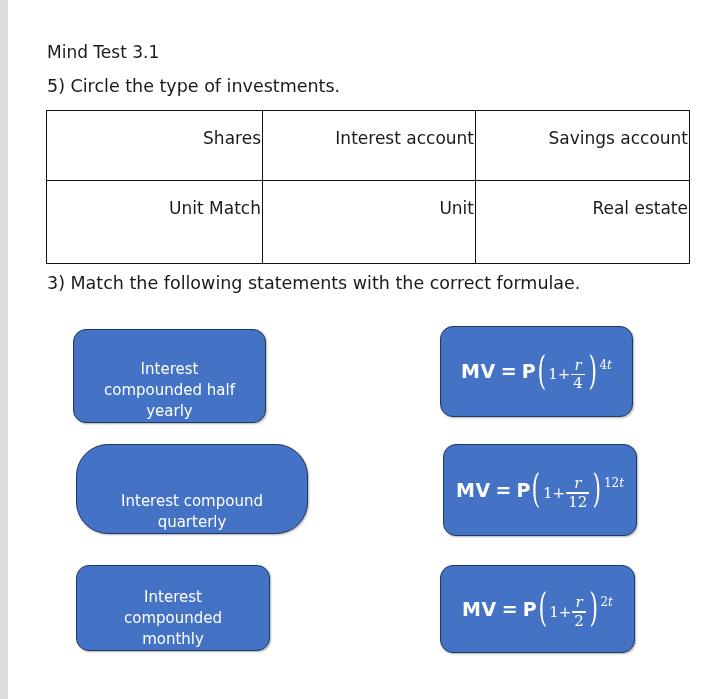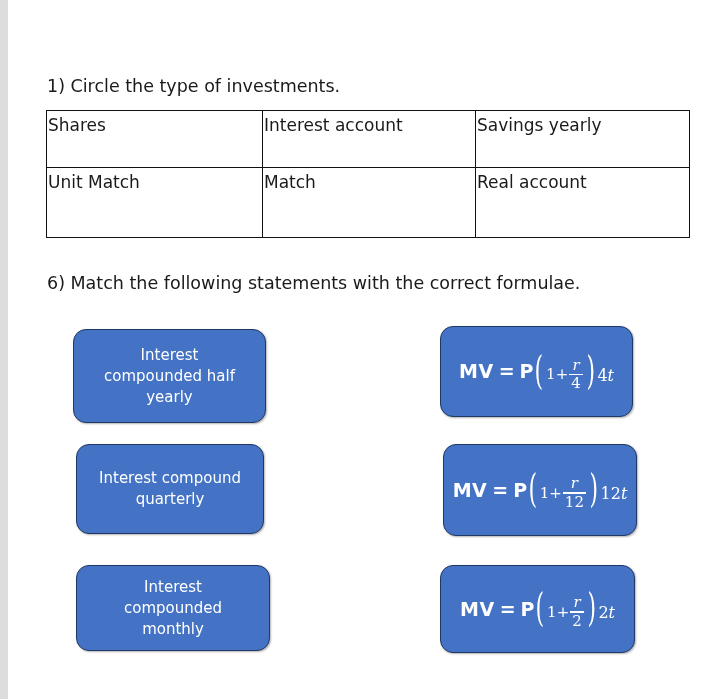--- a/index.html
+++ b/index.html
@@ -55,24 +55,24 @@
     position: absolute;
     left: 46px;
     top: 110px;
     width: 634px;
     border-collapse: collapse;
     table-layout: fixed;
   }
   .inv-table td {
     border: 1.6px solid #111111;
     vertical-align: top;
-    text-align: left;
+    text-align: right;
     font-size: 17px;
     color: #1a1a1a;
-    padding-top: 4px;
+    padding-top: 17px;
     padding-bottom: 0;
   }
   .inv-table tr.row-1 td { height: 52px; }
   .inv-table tr.row-2 td { height: 65px; }
   .inv-table td.c1 { width: 213px; }
   .inv-table td.c2 { width: 210px; }
   .inv-table td.c3 { width: 211px; }
 
   .q2-text {
     position: absolute;
@@ -95,27 +95,28 @@
     display: flex;
     align-items: center;
     justify-content: center;
     text-align: center;
     box-shadow: 1px 1px 2px rgba(0,0,0,0.30);
   }
   .card.statement {
     font-size: 15px;
     line-height: 21px;
     padding: 0 10px;
+    align-items: flex-end;
   }
   .card .stmt-lines {
     white-space: pre-line;
   }
   
   #stmt-0 { left: 73px;  top: 329px; width: 193px; height: 94px; }
-  #stmt-1 { left: 76px;  top: 444px; width: 188px; height: 90px; }
+  #stmt-1 { left: 76px;  top: 444px; width: 232px; height: 90px; border-radius: 32px; }
   #stmt-2 { left: 76px;  top: 565px; width: 194px; height: 86px; }
   
   #form-0 { left: 440px; top: 326px; width: 193px; height: 91px; }
   #form-1 { left: 443px; top: 444px; width: 194px; height: 92px; }
   #form-2 { left: 440px; top: 565px; width: 195px; height: 88px; }
 
   
   .formula {
     display: inline-flex;
     align-items: center;
@@ -182,54 +183,55 @@
     min-width: 11px;
     height: 1.3px;
     background: #ffffff;
   }
   .frac .den {
     font-size: 15px;
     padding: 1px 2px 0 2px;
     font-family: "DejaVu Serif", serif;
   }
   .exp {
-    font-size: 16px;
+    font-size: 12px;
     font-family: "DejaVu Serif", serif;
     align-self: flex-start;
-    margin-top: 14px;
+    margin-top: 6px;
     margin-left: 1px;
   }
   .exp .t { font-style: italic; }
 </style>
 </head>
 <body>
 
 <div class="edge-strip"></div>
 
 <div class="page">
 
-
-  <div class="q1-text">1) Circle the type of investments.</div>
+  <div class="doc-title">Mind Test 3.1</div>
+
+  <div class="q1-text">5) Circle the type of investments.</div>
 
   <table class="inv-table">
     <tbody>
         <tr class="row-1">
       <td class="c1">Shares</td>
       <td class="c2">Interest account</td>
-      <td class="c3">Savings yearly</td>
+      <td class="c3">Savings account</td>
     </tr>
     <tr class="row-2">
       <td class="c1">Unit Match</td>
-      <td class="c2">Match</td>
-      <td class="c3">Real account</td>
+      <td class="c2">Unit</td>
+      <td class="c3">Real estate</td>
     </tr>
   </tbody>
     </table>
 
-  <div class="q2-text">6) Match the following statements with the correct formulae.</div>
+  <div class="q2-text">3) Match the following statements with the correct formulae.</div>
 
   <div class="card statement" id="stmt-0">
     <span class="stmt-lines">Interest
 compounded half
 yearly</span>
   </div>
   <div class="card statement" id="stmt-1">
     <span class="stmt-lines">Interest compound
 quarterly</span>
   </div>

